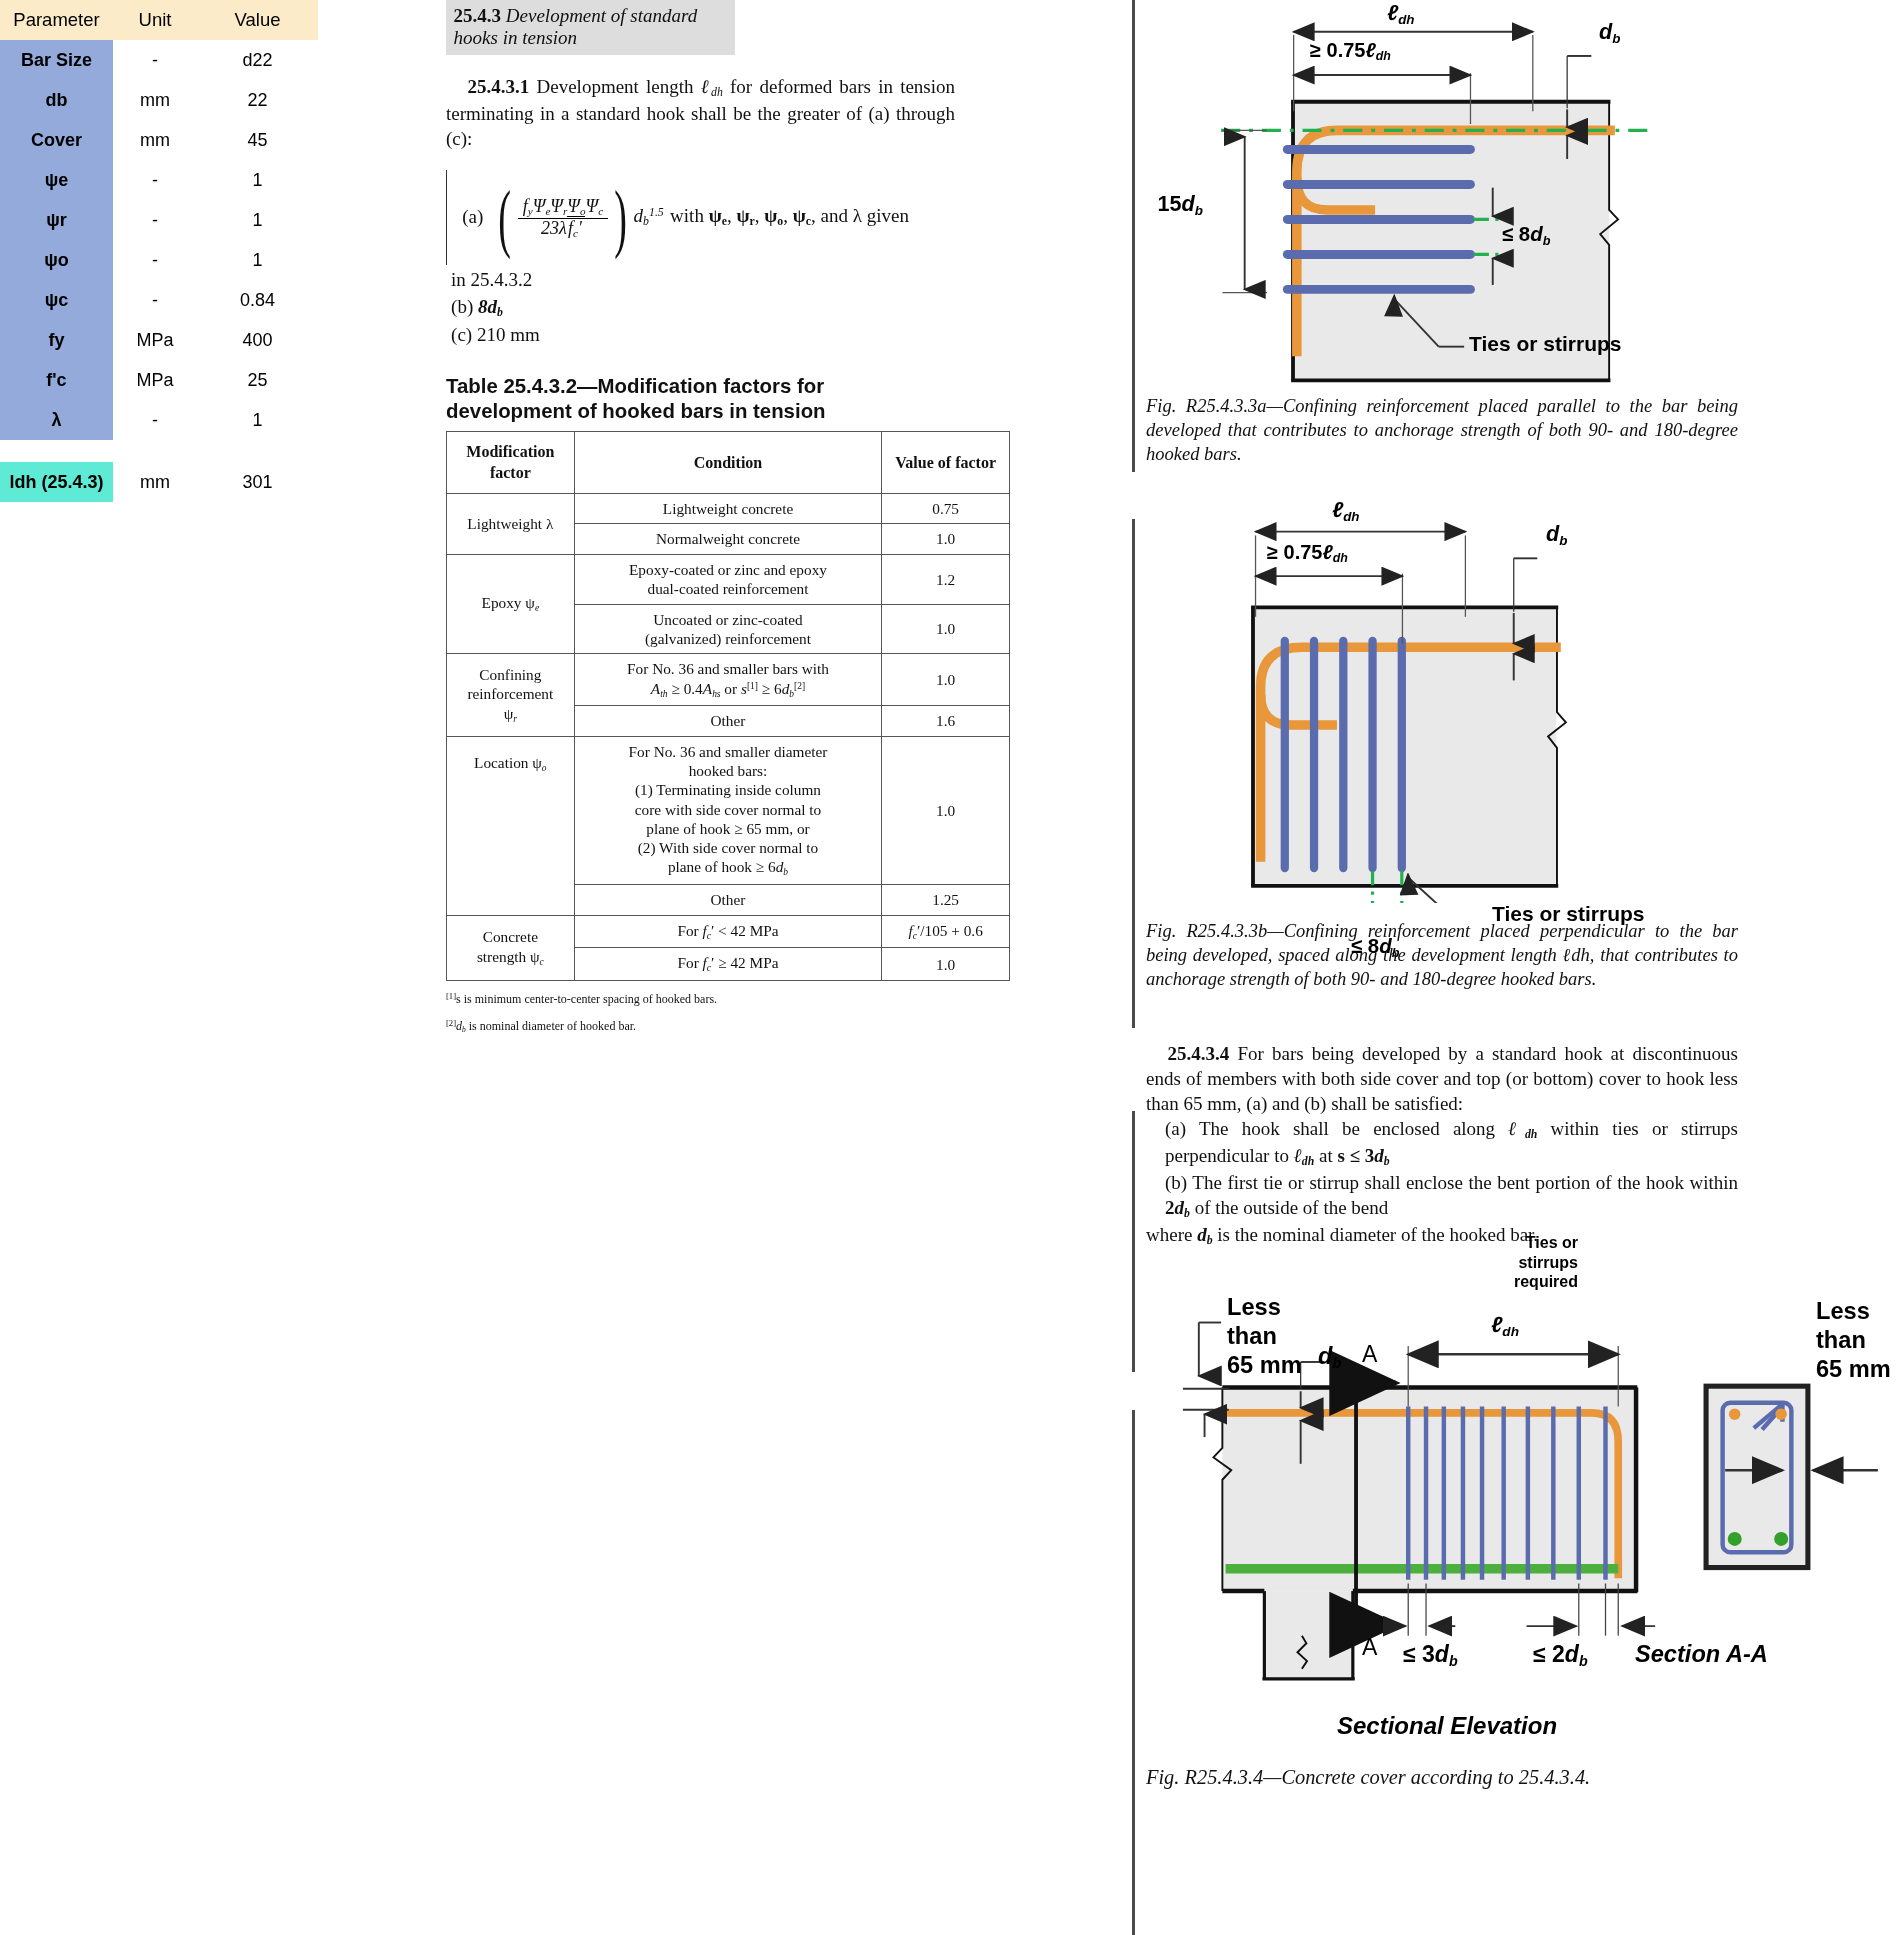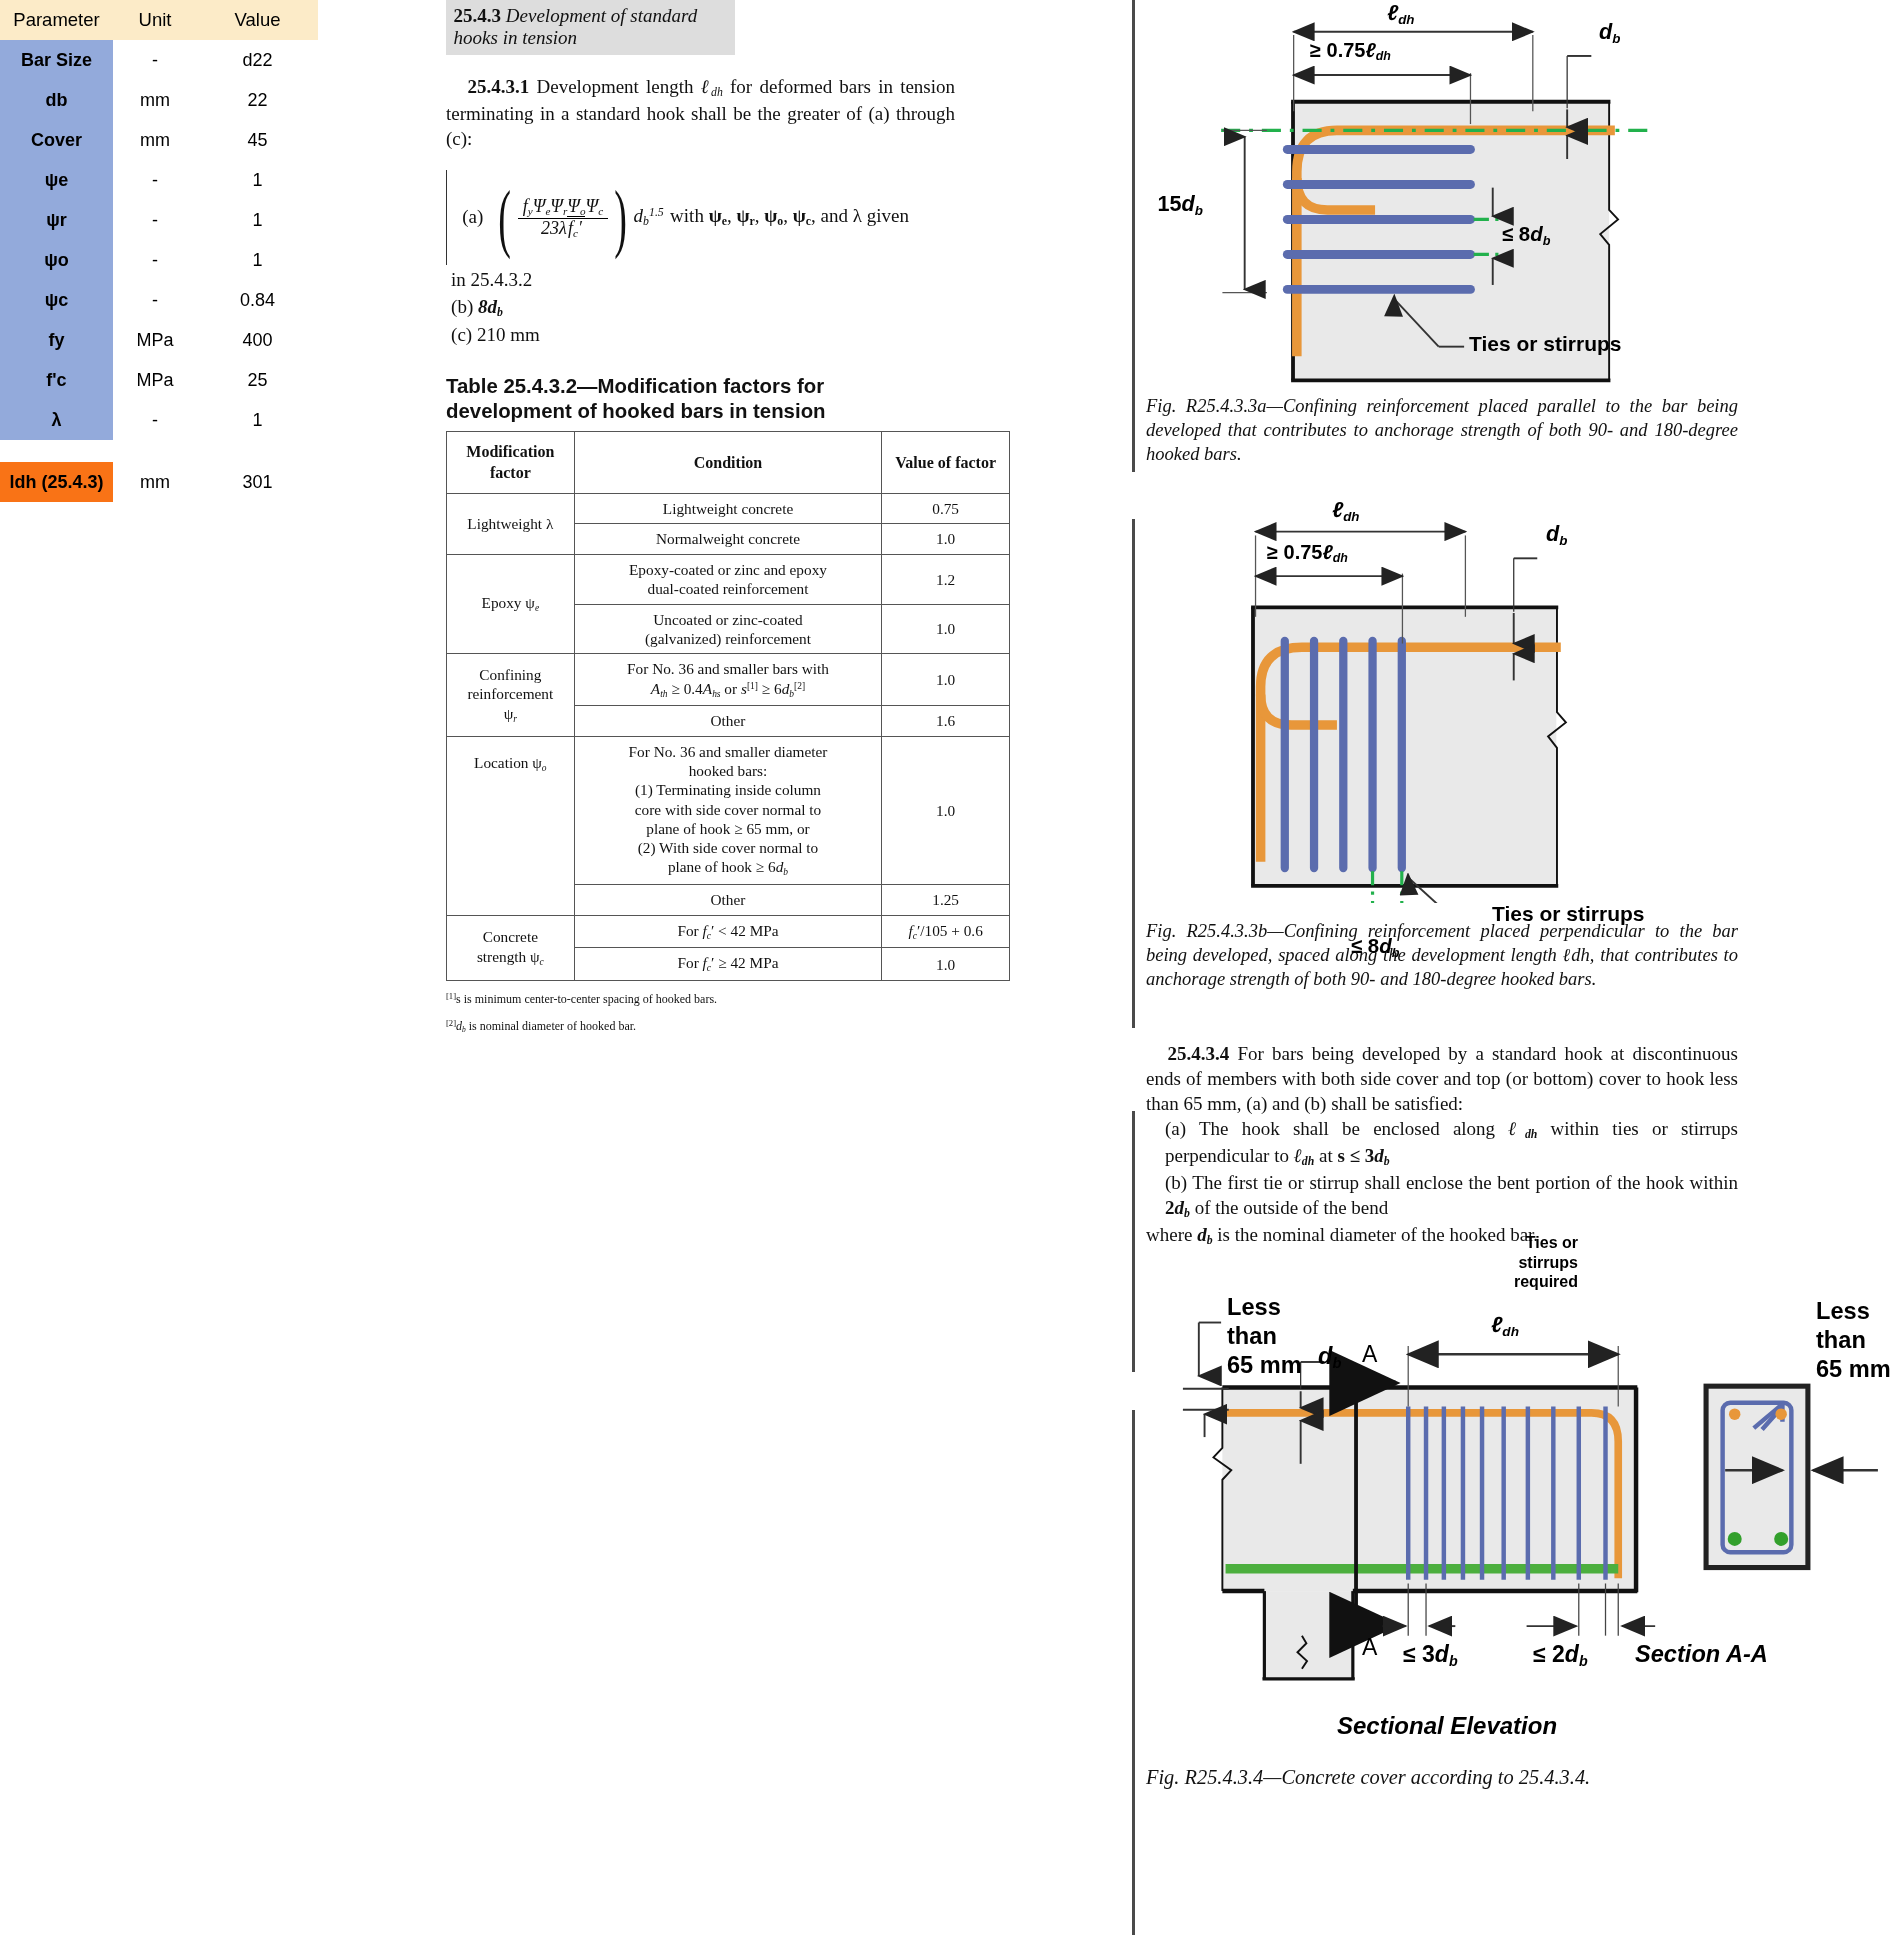--- a/index.html
+++ b/index.html
@@ -7,21 +7,21 @@
 
   
   #param-table{position:absolute;left:0;top:0;width:318px;}
   #param-table table{border-collapse:collapse;width:318px;table-layout:fixed;}
   #param-table th,#param-table td{padding:0;height:40px;line-height:24px;font-size:17px;color:#000;text-align:center;vertical-align:middle;}
   #param-table thead th{background:#FCEBC8;font-weight:normal;font-size:18.5px;}
   #param-table col.c1{width:113px;} #param-table col.c2{width:84px;} #param-table col.c3{width:121px;}
   #param-table td.pname{background:#93AADB;font-weight:bold;font-size:18px;}
   #param-table td.unit,#param-table td.val{background:#ffffff;font-size:18px;}
   #param-table tr.spacer td{height:21.6px;background:#fff;}
-  #param-table tr.result td.pname{background:#f97316;font-weight:bold;font-size:18px;}
+  #param-table tr.result td.pname{background:#5eead4;font-weight:bold;font-size:18px;}
 
   
   #midcol{position:absolute;left:446px;top:0;width:675px;color:#111;}
   .sec-head{background:#dddddd;font-family:"Liberation Serif",serif;font-style:italic;font-size:19px;
             padding:5.1px 7.6px 5.7px 7.6px;width:274px;margin-left:0;}
   .sec-head b{font-style:normal;font-weight:bold;}
   .body-par{font-family:"Liberation Serif",serif;font-size:19px;line-height:1.32;text-align:justify;
             width:509px;margin:0;}
   .ind{display:inline-block;width:21.6px;}
   .itl{font-style:italic;}

